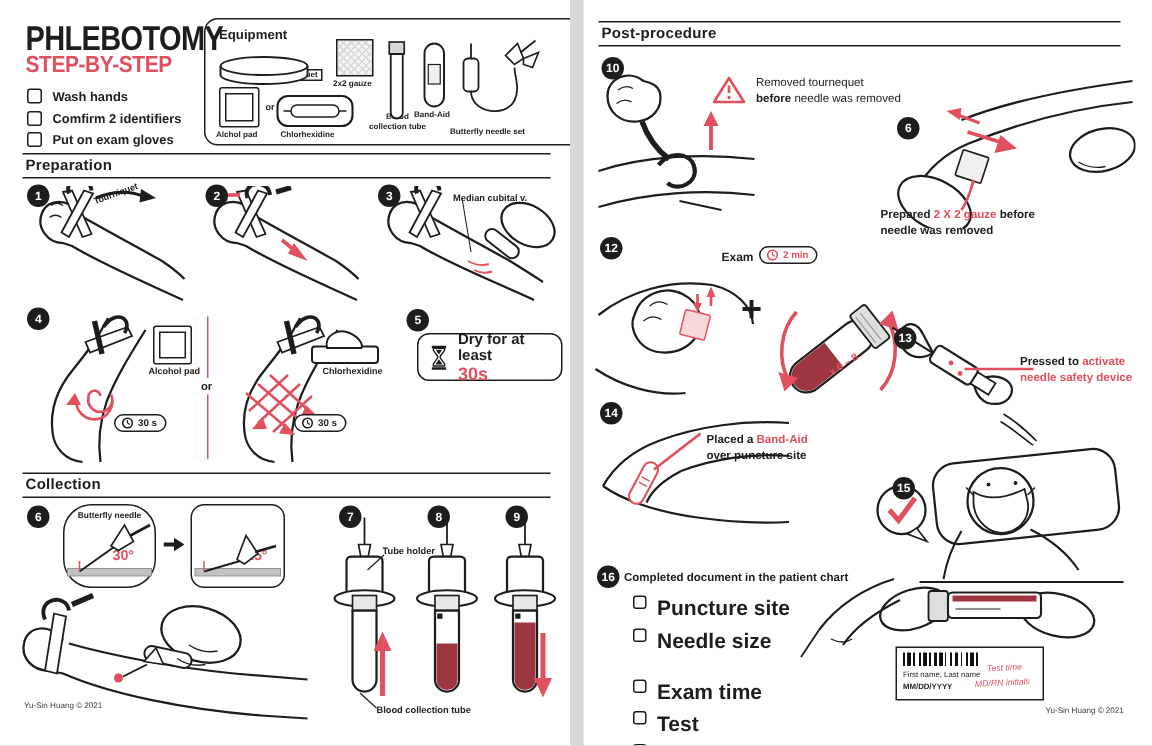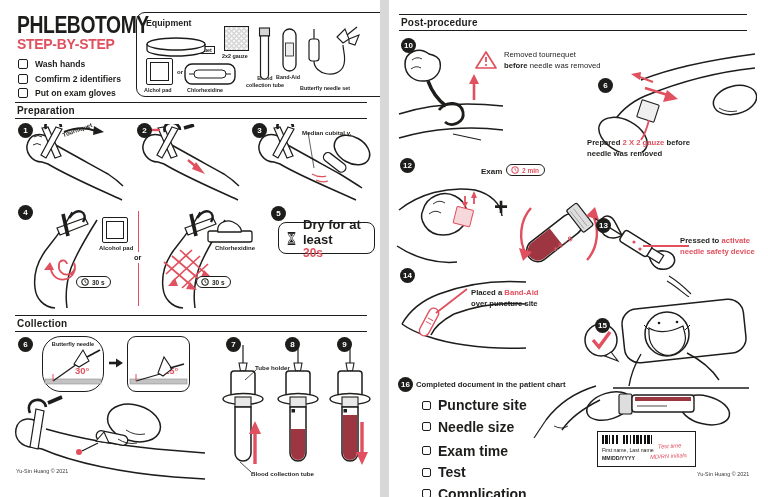--- a/index.html
+++ b/index.html
@@ -9,21 +9,21 @@
   #page-left{left:0;width:380px}
   #page-right{left:389px;width:379px}
   .abs{position:absolute}
   .b{font-weight:bold}
   .red{color:#e0505e}
   .sechdr{position:absolute;border-top:1.6px solid #1d1d1b;border-bottom:1.6px solid #1d1d1b;
           font-weight:bold;font-size:10px;padding:1.5px 0 2.5px 2px;letter-spacing:.2px}
   .stepnum{position:absolute;width:15px;height:15px;background:#1d1d1b;border-radius:50%;
            color:#fff;font-size:8px;font-weight:bold;display:flex;align-items:center;
            justify-content:center;z-index:4}
-  .cbrow{display:flex;align-items:center;gap:7px;margin-bottom:4.5px}
+  .cbrow{display:flex;align-items:flex-start;gap:7px;margin-bottom:4.5px}
   .cb{width:10px;height:10px;border:1.5px solid #1d1d1b;border-radius:2px;flex:none;background:#fff}
   .cb.sm{width:9px;height:9px}
   .pill{position:absolute;display:flex;align-items:center;gap:3px;border:1.2px solid #1d1d1b;
         border-radius:9px;padding:1px 5px 1px 4px;font-size:6.5px;font-weight:bold;background:#fff;
         white-space:nowrap;z-index:3}
   .cap{position:absolute;font-size:7.7px;line-height:1.42;z-index:3}
   .ill{position:absolute;z-index:1}
   .eqlbl{position:absolute;font-size:5.4px;font-weight:bold;white-space:nowrap}
   .gauze-tex{background-image:repeating-linear-gradient(45deg,#d9d9d9 0 1px,transparent 1px 3.5px),
              repeating-linear-gradient(-45deg,#d9d9d9 0 1px,transparent 1px 3.5px);background-color:#f4f4f4}
@@ -200,21 +200,21 @@
   </div>
 
   <div class="stepnum" style="left:271px;top:206px">5</div>
   <div class="abs" style="left:278px;top:222px;width:97px;height:32px;border:1.4px solid #1d1d1b;border-radius:8px;display:flex;align-items:center;gap:7px;padding:0 8px">
     <svg width="13" height="19" viewBox="0 0 13 19">
       <path d="M1,1.2 h11 M1,17.8 h11" stroke="#1d1d1b" stroke-width="2"></path>
       <path d="M2.2,2.2 h8.6 v1.6 l-3.3,4.6 v1.2 l3.3,4.6 v1.6 h-8.6 v-1.6 l3.3,-4.6 v-1.2 l-3.3,-4.6 z" fill="none" stroke="#1d1d1b" stroke-width="1.1"></path>
       <path d="M4,3.4 h5 l-2.5,3.6 z M6.5,10.6 l2.8,4 h-5.6 z" fill="#1d1d1b"></path>
     </svg>
     <div>
-      <div class="b" style="font-size:13px">Dry for at least</div>
+      <div class="b" style="font-size:10px">Dry for at least</div>
       <div class="b red" style="font-size:12px;line-height:1">30s</div>
     </div>
   </div>
 
   <div class="sechdr" style="left:15px;top:315px;width:352px">Collection</div>
 
   <div class="stepnum" style="left:18px;top:337px">6</div>
   <div class="abs" style="left:42px;top:336px;width:62px;height:56px;border:1.5px solid #1d1d1b;border-radius:19px">
     <div class="abs b" style="left:0;top:4px;width:100%;text-align:center;font-size:5.6px">Butterfly needle</div>
     <svg class="ill" style="left:0;top:0" width="60" height="53" viewBox="0 0 60 53">
@@ -439,21 +439,21 @@
     <path d="M64,110 h30" stroke="#1d1d1b" stroke-width=".8"></path>
   </svg>
 
   <div class="stepnum" style="left:9px;top:377px">16</div>
   <div class="cap b" style="left:27px;top:380px">Completed document in the patient chart</div>
   <div class="abs" style="left:33px;top:397px;font-size:14px;font-weight:600">
     <div class="cbrow" style="margin-bottom:5.5px">
       <span class="cb sm"></span>
       <span>Puncture site</span>
       </div>
-    <div class="cbrow" style="margin-bottom:8px">
+    <div class="cbrow" style="margin-bottom:18px">
       <span class="cb sm"></span>
       <span>Needle size</span>
       </div>
     <div class="cbrow" style="margin-bottom:5.5px">
       <span class="cb sm"></span>
       <span>Exam time</span>
       </div>
     <div class="cbrow" style="margin-bottom:5.5px">
       <span class="cb sm"></span>
       <span>Test</span>

